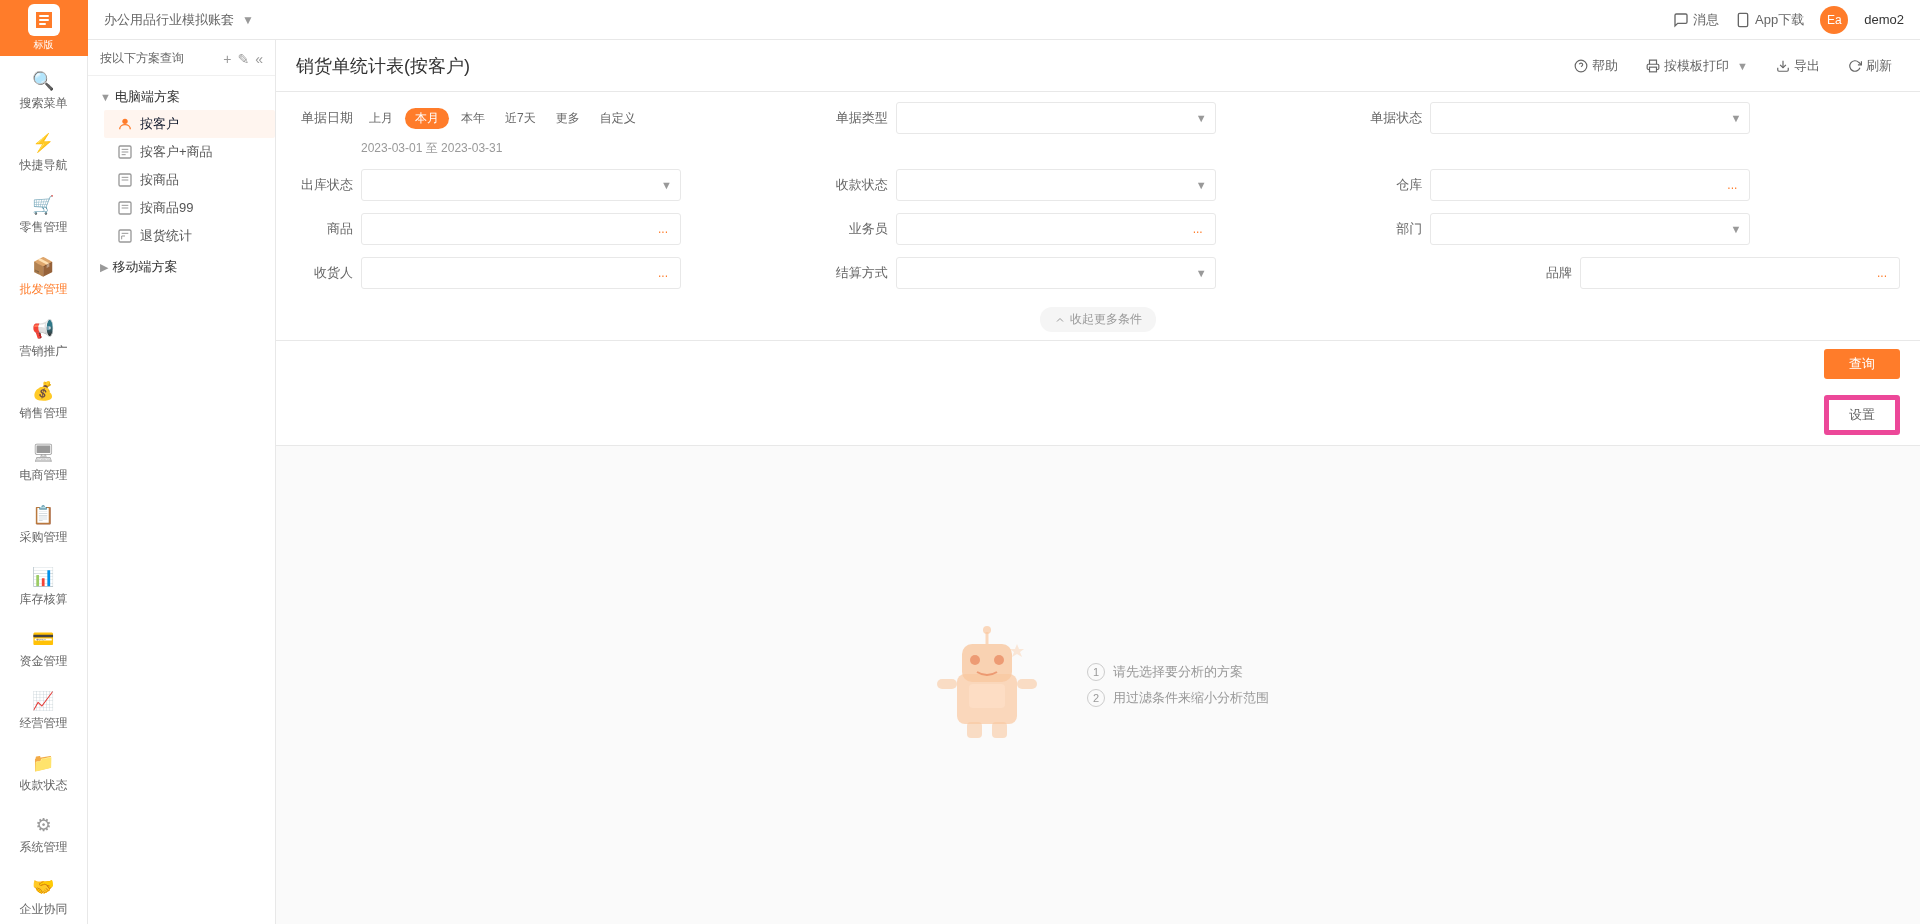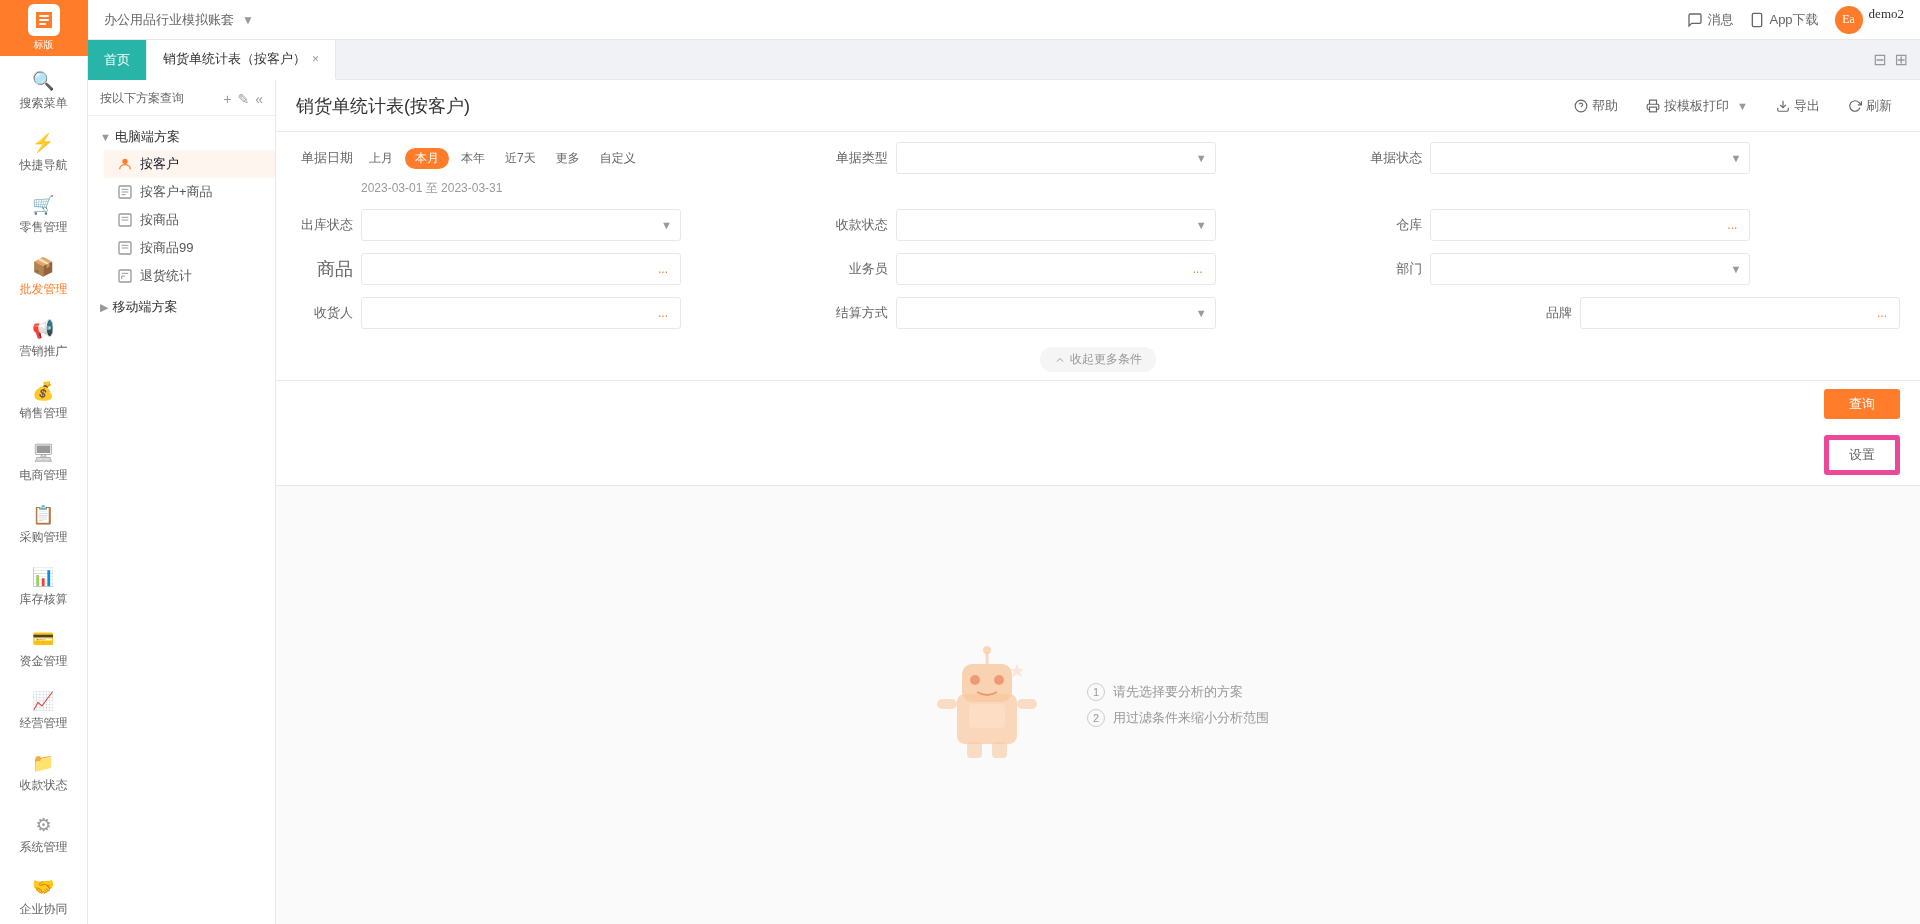--- a/index.html
+++ b/index.html
@@ -180,42 +180,29 @@
           </svg>
         <span>消息</span>
       </div>
       <div class="header-btn">
         <svg width="16" height="16" viewBox="0 0 24 24" fill="none" stroke="#666" stroke-width="2">
             <rect x="5" y="2" width="14" height="20" rx="2"></rect>
             <line x1="12" y1="18" x2="12" y2="18"></line>
           </svg>
         <span>App下载</span>
       </div>
-      <div style="display:flex;gap:6px;cursor:pointer;font-family:Liberation Serif, serif;">
+      <div style="display:flex;align-items:center;gap:16px;cursor:pointer;">
         <div class="user-avatar">
           <span>Ea</span>
         </div>
         <span class="user-name">demo2</span>
       </div>
     </div>
   </div>
 
-  <div class="tab-bar">
-    <div class="tab-item home">
-      <span>首页</span>
-    </div>
-    <div class="tab-item active">
-      <span>销货单统计表（按客户）</span>
-      <span class="tab-close">×</span>
-    </div>
-    <div class="tab-actions">
-      <span class="tab-action-btn">⊟</span>
-      <span class="tab-action-btn">⊞</span>
-    </div>
-  </div>
 
   <div class="content">
 
     <div class="left-panel">
       <div class="left-panel-header">
         <span class="left-panel-title">按以下方案查询</span>
         <div class="left-panel-actions">
           <span class="lp-action-btn">+</span>
           <span class="lp-action-btn">✎</span>
           <span class="lp-action-btn">«</span>
@@ -387,21 +374,21 @@
           <div style="display:flex;align-items:center;">
             <span style="width:65px;font-size:13px;color:#666;text-align:right;padding-right:8px;flex-shrink:0;">仓库</span>
             <div class="filter-input wide" style="flex:1;max-width:320px;justify-content:flex-end;">
               <span class="filter-ellipsis">...</span>
             </div>
           </div>
         </div>
 
         <div style="display:grid;grid-template-columns:1fr 1fr 1fr;gap:0;padding:4px 20px 8px;background:#fff;">
           <div style="display:flex;align-items:center;">
-            <span style="width:65px;font-size:18px;color:#666;text-align:right;padding-right:8px;flex-shrink:0;">商品</span>
+            <span style="width:65px;font-size:13px;color:#666;text-align:right;padding-right:8px;flex-shrink:0;">商品</span>
             <div class="filter-input wide" style="flex:1;max-width:320px;justify-content:flex-end;">
               <span class="filter-ellipsis">...</span>
             </div>
           </div>
           <div style="display:flex;align-items:center;">
             <span style="width:65px;font-size:13px;color:#666;text-align:right;padding-right:8px;flex-shrink:0;">业务员</span>
             <div class="filter-input wide" style="flex:1;max-width:320px;justify-content:flex-end;">
               <span class="filter-ellipsis">...</span>
             </div>
           </div>

